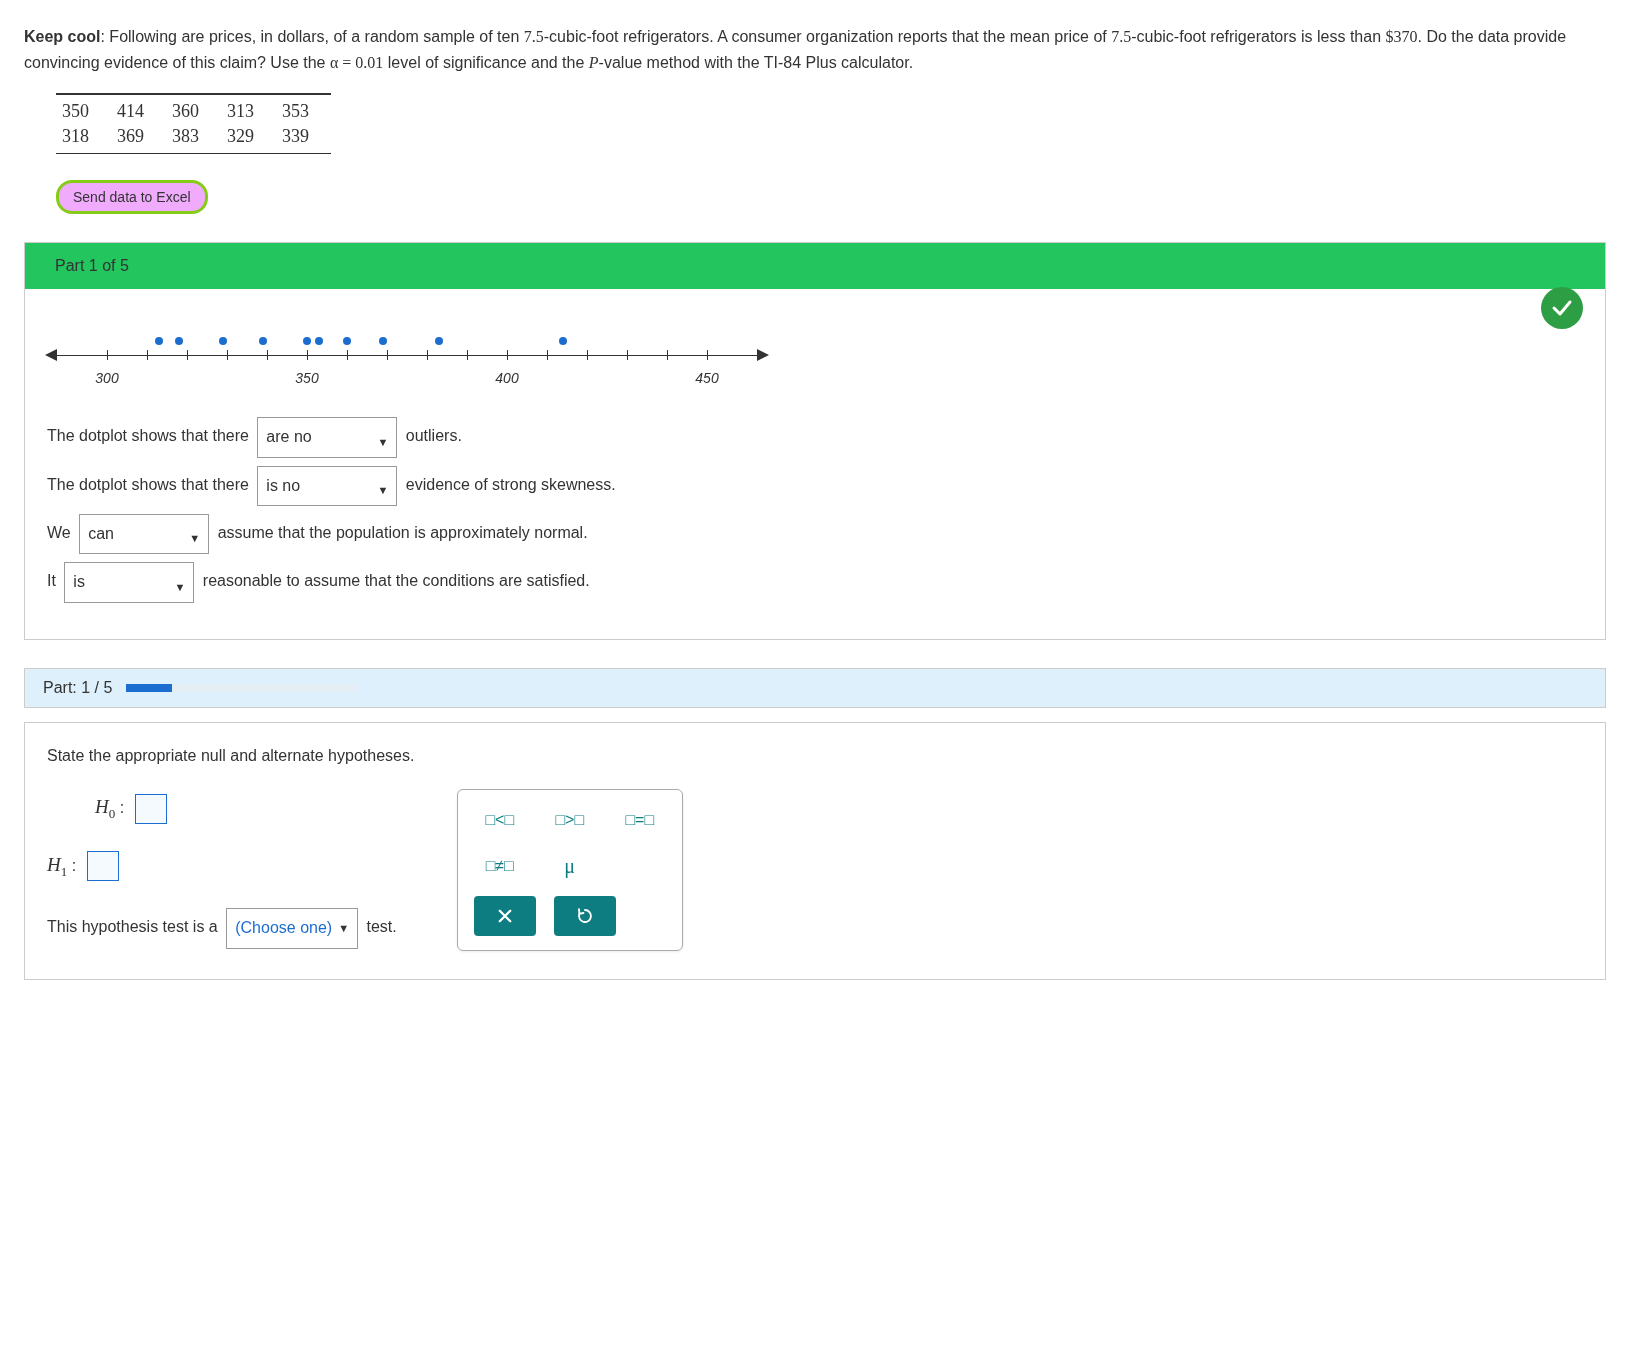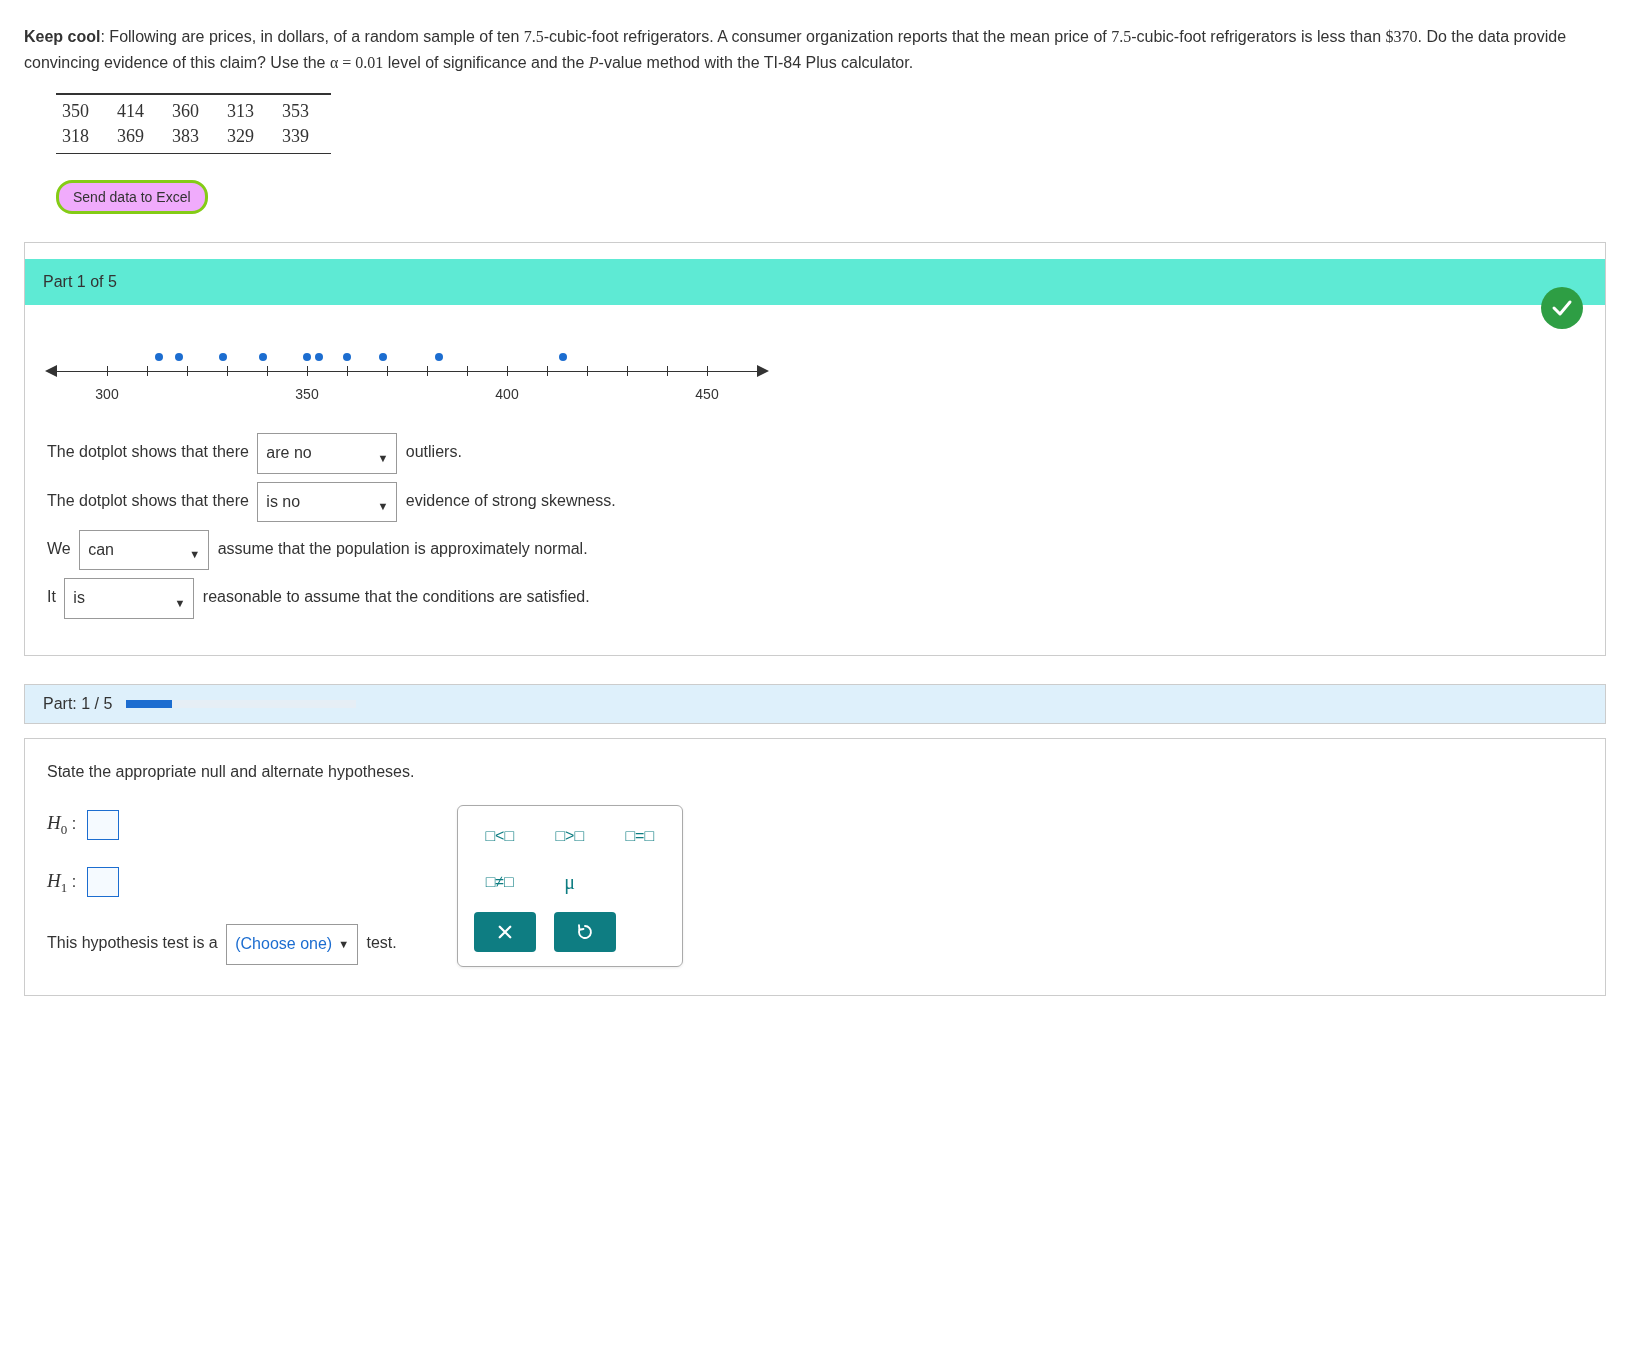--- a/index.html
+++ b/index.html
@@ -43,25 +43,24 @@
     cursor: pointer;
     color: #333;
   }
   .part-container {
     border: 1px solid #ccc;
     margin-top: 28px;
     background: #fff;
     position: relative;
   }
   .part-header {
-    background: #5eead4;
-    padding: 14px 18px;
+    background: #22c55e;
+    padding: 14px 30px;
     font-size: 16px;
     color: #333;
-    margin-top: 16px;
   }
   .part-body { padding: 18px 22px 28px 22px; line-height: 1.9; }
   .checkmark {
     position: absolute;
     right: 22px;
     top: 44px;
     width: 42px; height: 42px;
     background: #2e9e44;
     border-radius: 50%;
     display: flex; align-items: center; justify-content: center;
@@ -86,20 +85,21 @@
     top: 23px;
     width: 1px; height: 10px;
     background: #333;
   }
   .tick-label {
     position: absolute;
     top: 38px;
     font-size: 14px;
     transform: translateX(-50%);
     color: #333;
+    font-style: italic;
   }
   .dot {
     position: absolute;
     width: 8px; height: 8px;
     background: #1c6dd0;
     border-radius: 50%;
     transform: translateX(-50%);
     top: 10px;
   }
   .arrow-left, .arrow-right {
@@ -338,21 +338,21 @@
   </div>
 </div>
 
 
 <div class="part-container" style="margin-top:14px;">
   <div class="part-body">
     <div style="margin-bottom:18px;">State the appropriate null and alternate hypotheses.</div>
 
     <div class="flex-row">
       <div class="left-col">
-        <div style="margin-bottom:20px;">
+        <div style="margin-bottom:20px;margin-left:48px;">
           <span class="hypo-label"><span>H</span><span class="hypo-sub">0</span></span><span> :</span>
           <span class="answer-box"></span>
         </div>
         <div style="margin-bottom:24px;">
           <span class="hypo-label"><span>H</span><span class="hypo-sub">1</span></span><span> :</span>
           <span class="answer-box"></span>
         </div>
         <div>
           <span>This hypothesis test is a</span>
           <span class="choose-select">

